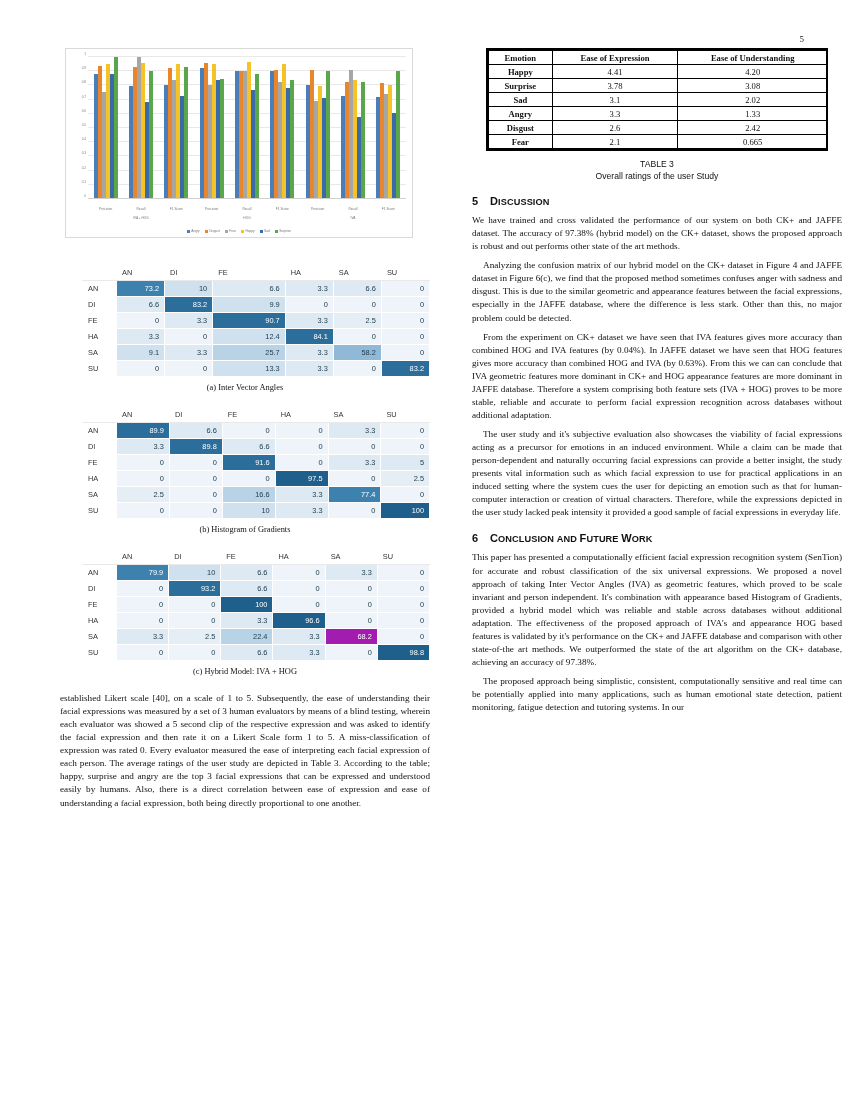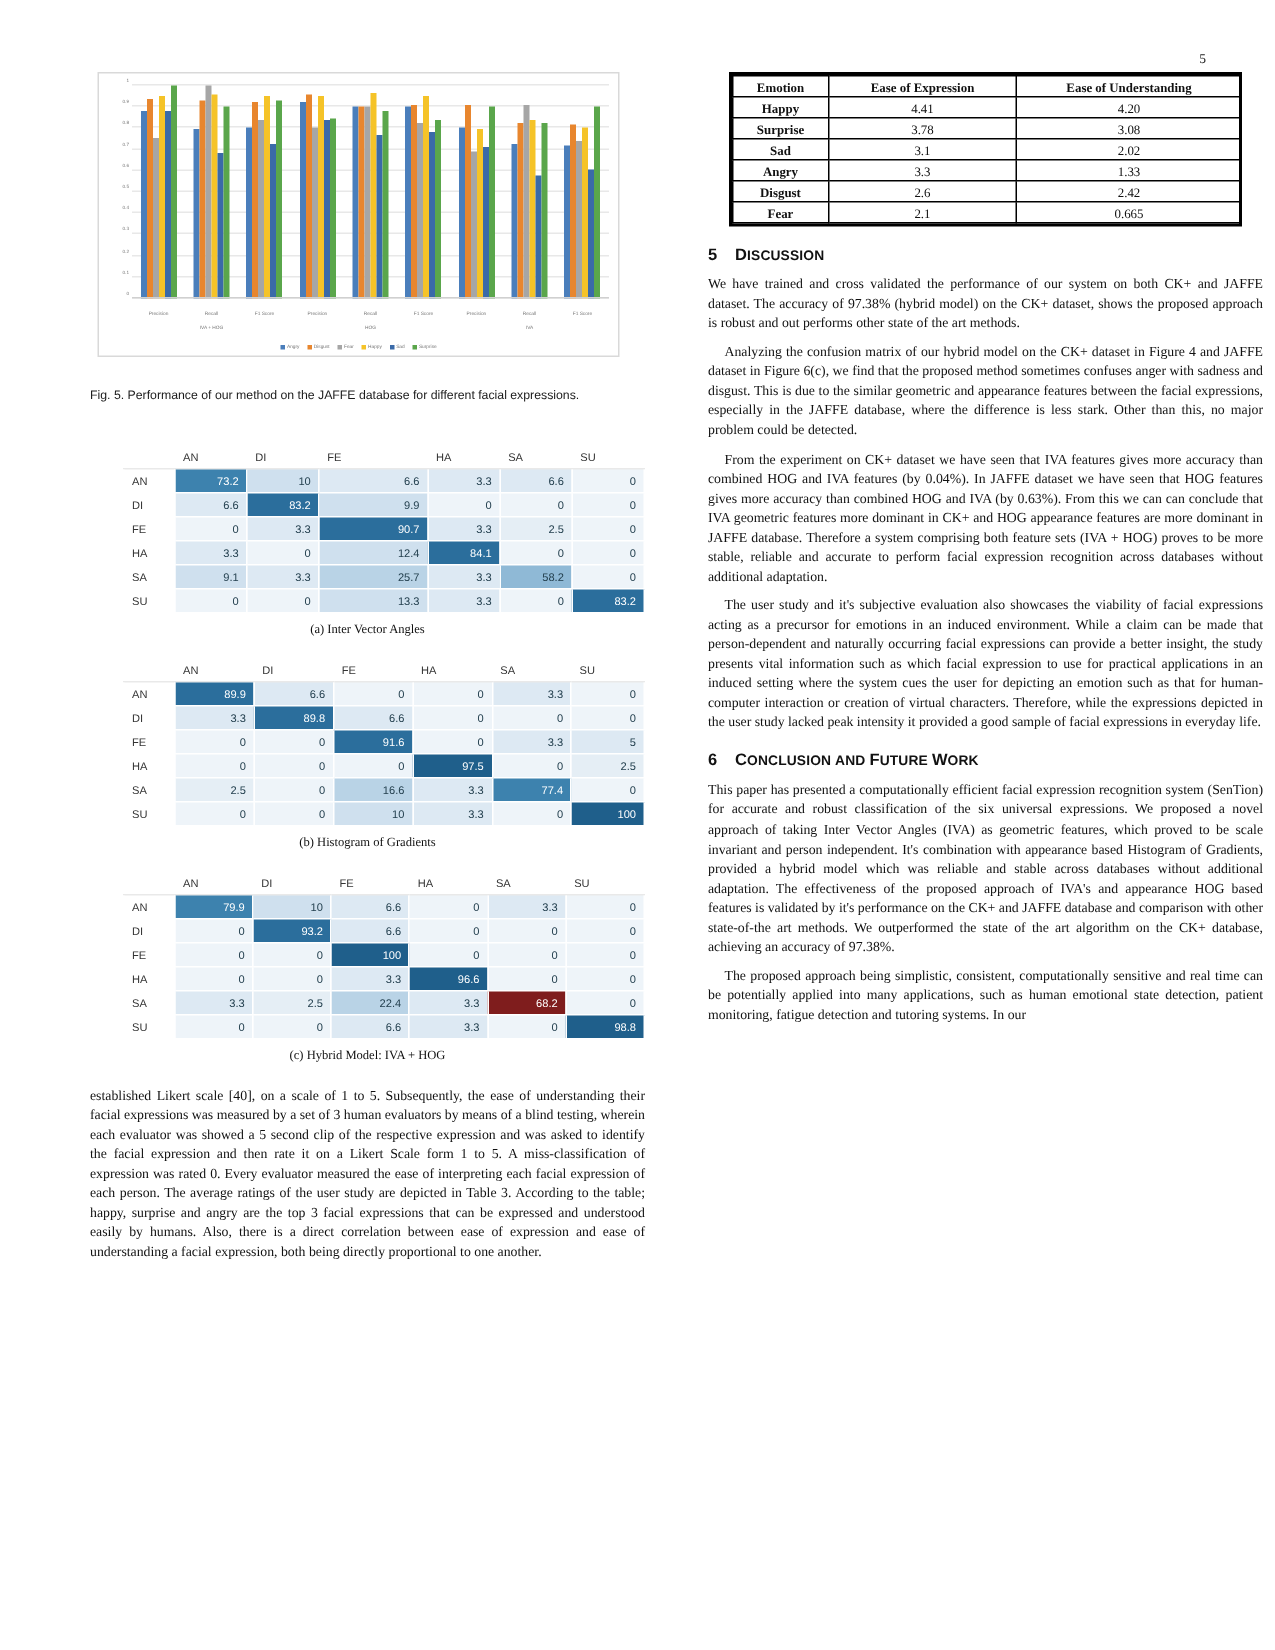--- a/index.html
+++ b/index.html
@@ -283,21 +283,20 @@
             <span class="sw" style="background: rgb(58, 106, 168);"></span>
             <span>Sad</span>
           </div>
           <div class="li">
             <span class="sw" style="background: rgb(90, 166, 75);"></span>
             <span>Surprise</span>
           </div>
         </div>
     </div>
 
-    <div class="figcap">Fig. 5. Performance of our method on the JAFFE database for different facial expressions.</div>
 
     <div id="cm-container" style="margin-top:26px;">
         <table class="cm">
           <thead>
             <tr>
               <th class="corner"></th>
               <th>AN</th>
               <th>DI</th>
               <th>FE</th>
               <th>HA</th>
@@ -481,21 +480,21 @@
               <td style="background: rgb(31, 95, 139); color: rgb(255, 255, 255);">96.6</td>
               <td style="background: rgb(238, 244, 249); color: rgb(36, 64, 79);">0</td>
               <td style="background: rgb(238, 244, 249); color: rgb(36, 64, 79);">0</td>
             </tr>
             <tr>
               <th>SA</th>
               <td style="background: rgb(221, 233, 243); color: rgb(36, 64, 79);">3.3</td>
               <td style="background: rgb(229, 238, 245); color: rgb(36, 64, 79);">2.5</td>
               <td style="background: rgb(185, 211, 230); color: rgb(36, 64, 79);">22.4</td>
               <td style="background: rgb(221, 233, 243); color: rgb(36, 64, 79);">3.3</td>
-              <td style="background: #7f1d1d; color: rgb(255, 255, 255);">68.2</td>
+              <td style="background: #a21caf; color: rgb(255, 255, 255);">68.2</td>
               <td style="background: rgb(238, 244, 249); color: rgb(36, 64, 79);">0</td>
             </tr>
             <tr>
               <th>SU</th>
               <td style="background: rgb(238, 244, 249); color: rgb(36, 64, 79);">0</td>
               <td style="background: rgb(238, 244, 249); color: rgb(36, 64, 79);">0</td>
               <td style="background: rgb(221, 233, 243); color: rgb(36, 64, 79);">6.6</td>
               <td style="background: rgb(221, 233, 243); color: rgb(36, 64, 79);">3.3</td>
               <td style="background: rgb(238, 244, 249); color: rgb(36, 64, 79);">0</td>
               <td style="background: rgb(31, 95, 139); color: rgb(255, 255, 255);">98.8</td>
@@ -547,20 +546,24 @@
               <td>2.42</td>
             </tr>
             <tr>
               <td class="em">Fear</td>
               <td>2.1</td>
               <td>0.665</td>
             </tr>
           </tbody>
       </table>
     </div>
+    <div class="tabcap">
+      <div>TABLE 3</div>
+      <div>Overall ratings of the user Study</div>
+    </div>
 
     <h2 class="sec">
       <span class="num">5</span><span class="cap1">D</span><span class="sc">ISCUSSION</span>
     </h2>
     <p class="body">We have trained and cross validated the performance of our system on both CK+ and JAFFE dataset. The accuracy of 97.38% (hybrid model) on the CK+ dataset, shows the proposed approach is robust and out performs other state of the art methods.</p>
     <p class="body ind">Analyzing the confusion matrix of our hybrid model on the CK+ dataset in Figure  4 and JAFFE dataset in Figure  6(c), we find that the proposed method sometimes confuses anger with sadness and disgust. This is due to the similar geometric and appearance features between the facial expressions, especially in the JAFFE database, where the difference is less stark. Other than this, no major problem could be detected.</p>
     <p class="body ind">From the experiment on CK+ dataset we have seen that IVA features gives more accuracy than combined HOG and IVA features (by 0.04%). In JAFFE dataset we have seen that HOG features gives more accuracy than combined HOG and IVA (by 0.63%). From this we can can conclude that IVA geometric features more dominant in CK+ and HOG appearance features are more dominant in JAFFE database. Therefore a system comprising both feature sets (IVA + HOG) proves to be more stable, reliable and accurate to perform facial expression recognition across databases without additional adaptation.</p>
     <p class="body ind">The user study and it's subjective evaluation also showcases the viability of facial expressions acting as a precursor for emotions in an induced environment. While a claim can be made that person-dependent and naturally occurring facial expressions can provide a better insight, the study presents vital information such as which facial expression to use for practical applications in an induced setting where the system cues the user for depicting an emotion such as that for human-computer interaction or creation of virtual characters. Therefore, while the expressions depicted in the user study lacked peak intensity it provided a good sample of facial expressions in everyday life.</p>
 
     <h2 class="sec">

